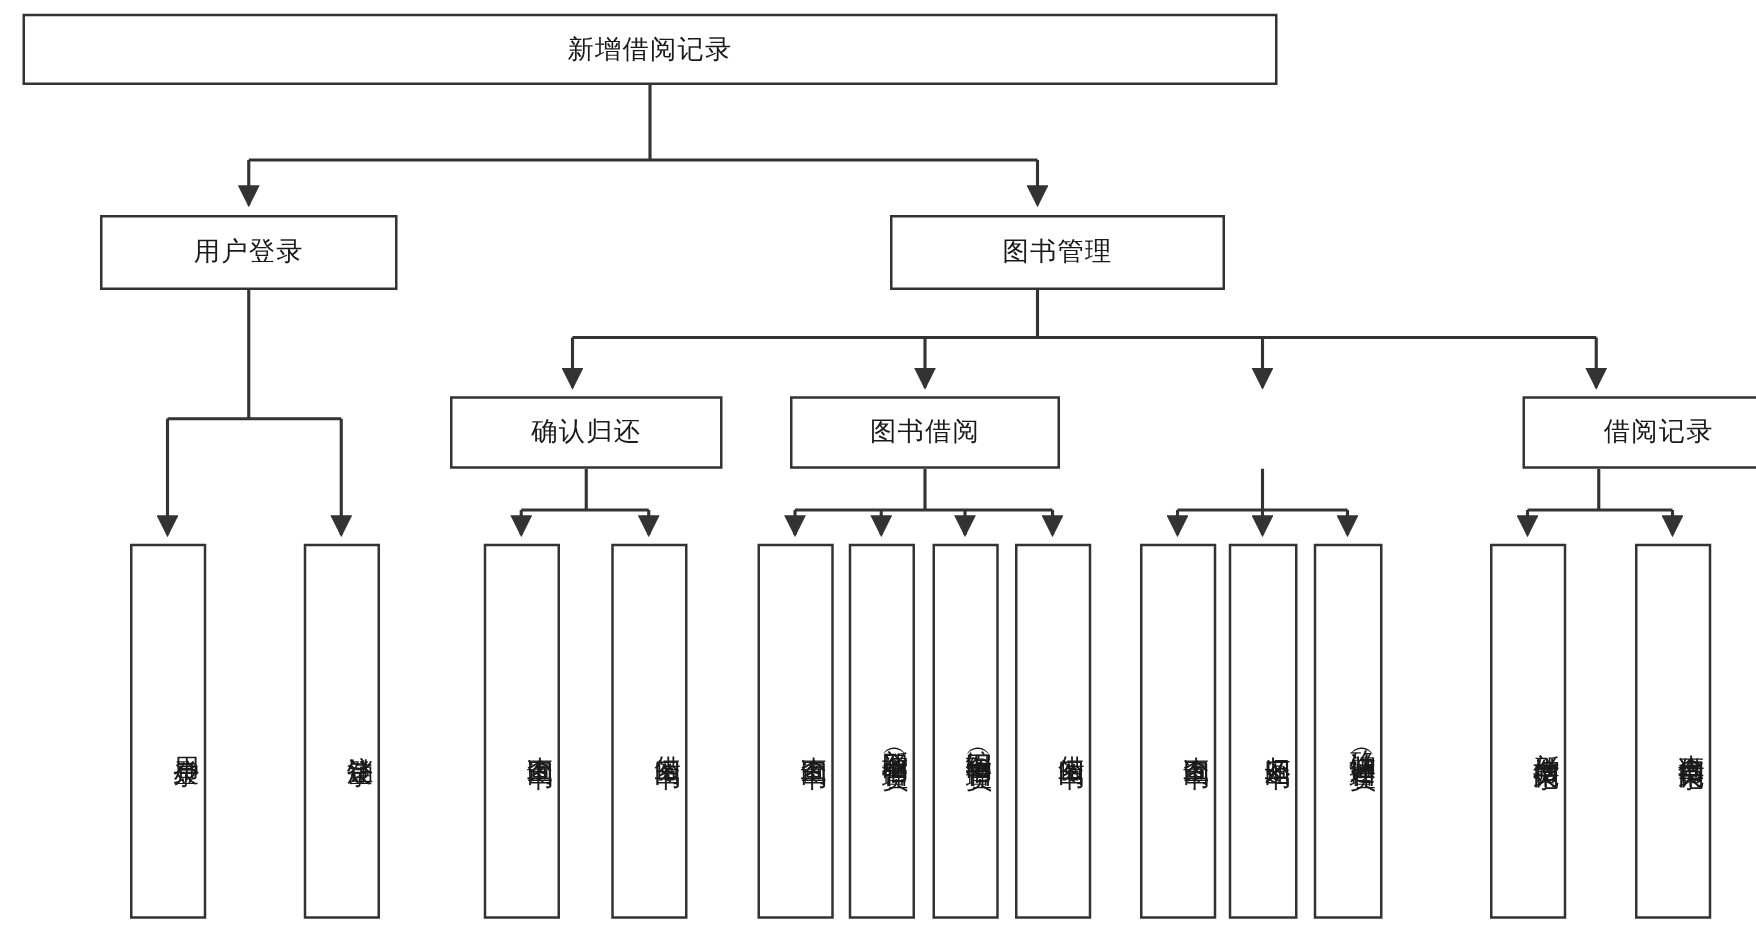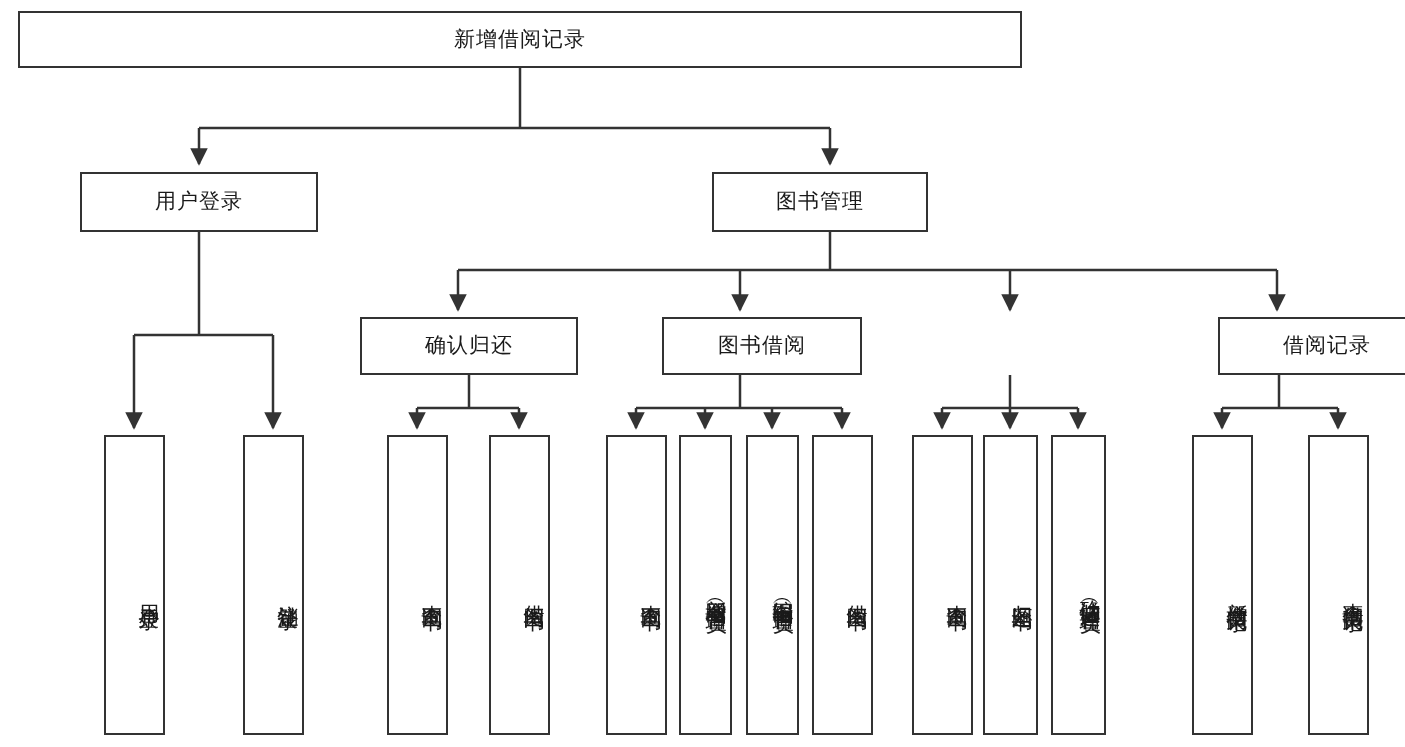--- a/index.html
+++ b/index.html
@@ -116,24 +116,24 @@
       <path d="M 1279 375 L 1279 408"></path>
       <path d="M 1222 408 L 1338 408"></path>
       <path d="M 1222 408 L 1222 428" marker-end="url(#arrow)"></path>
       <path d="M 1338 408 L 1338 428" marker-end="url(#arrow)"></path>
     </g>
   </svg>
 
   <div class="node horiz" style="left:18px; top:11px; width:1004px; height:57px;">新增借阅记录</div>
 
   <div class="node horiz" style="left:80px; top:172px; width:238px; height:60px;">用户登录</div>
-  <div class="node horiz" style="left:712px; top:172px; width:216px; height:60px;">图书管理</div>
+  <div class="node horiz" style="left:712px; top:172px; width:268px; height:60px;">图书管理</div>
 
   <div class="node horiz" style="left:360px; top:317px; width:218px; height:58px;">确认归还</div>
-  <div class="node horiz" style="left:662px; top:317px; width:200px; height:58px;">图书借阅</div>
+  <div class="node horiz" style="left:632px; top:317px; width:216px; height:58px;">图书借阅</div>
   <div class="node horiz" style="left:1170px; top:317px; width:218px; height:58px;margin-left:48px;">借阅记录</div>
 
   <div class="node vert" style="left:104px; top:435px; width:61px; height:300px;">
     <span class="vtext">用户登录</span>
   </div>
   <div class="node vert" style="left:243px; top:435px; width:61px; height:300px;">
     <span class="vtext">注销登录</span>
   </div>
 
   <div class="node vert" style="left:387px; top:435px; width:61px; height:300px;">

